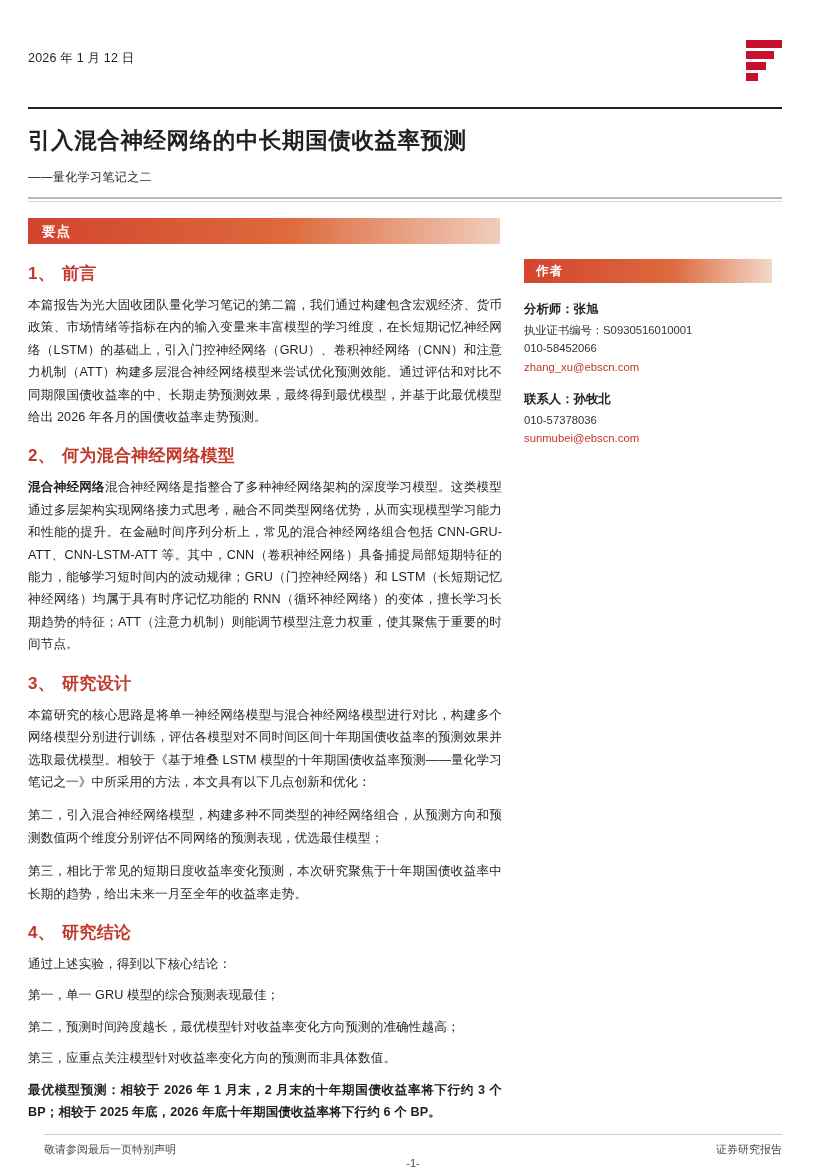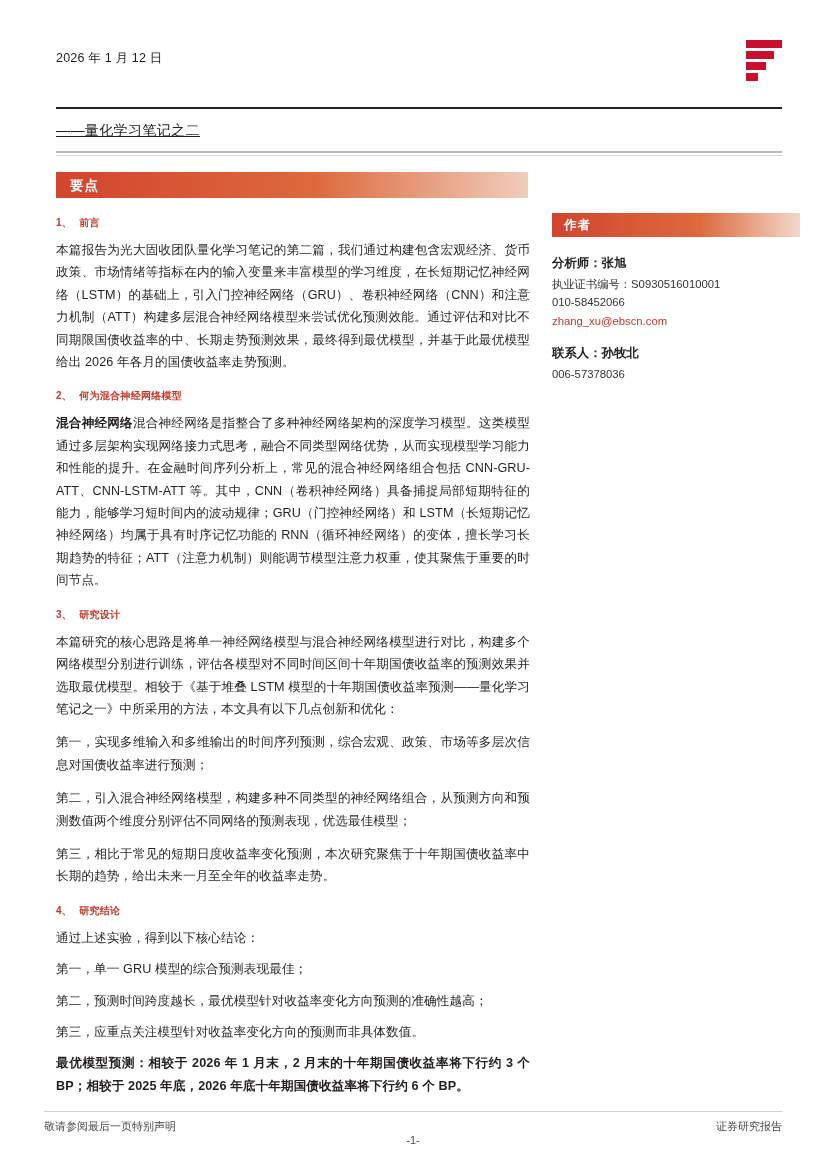--- a/index.html
+++ b/index.html
@@ -13,21 +13,21 @@
     font-family: "Liberation Sans", sans-serif;
     color: #231f20;
     position: relative;
     overflow: hidden;
   }
   .page {
     position: relative;
     width: 826px;
     height: 1169px;
     box-sizing: border-box;
-    padding: 38px 44px 0 56px;
+    padding: 38px 44px 0 28px;
   }
 
   
   .header {
     display: flex;
     align-items: flex-start;
     justify-content: space-between;
     height: 62px;
   }
   .header-date {
@@ -85,24 +85,23 @@
   }
   h1.doc-title {
     margin: 16px 0 0 0;
     font-size: 22.5px;
     font-weight: bold;
     letter-spacing: 0.6px;
     color: #231f20;
   }
   .subtitle {
     margin-top: 13px;
-    font-size: 14px;
+    font-size: 12px;
     color: #231f20;
     letter-spacing: 0.4px;
-    text-decoration: underline;
   }
   .double-rule {
     margin-top: 11px;
   }
   .double-rule .r1 { height: 2px; background: #b9b9b9; }
   .double-rule .r2 { height: 1px; background: #d8d8d8; margin-top: 2px; }
 
   
   .keypoint-banner {
     margin-top: 16px;
@@ -135,21 +134,21 @@
   .col-main {
     width: 474px;
     flex: 0 0 474px;
   }
   .col-side {
     width: 248px;
     flex: 0 0 248px;
   }
 
   h2.sec {
-    font-size: 10px;
+    font-size: 17px;
     font-weight: bold;
     color: #c0392b;
     margin: 16px 0 9px 0;
     letter-spacing: 0.3px;
   }
   h2.sec.first { margin-top: 4px; }
   .num { margin-right: 7px; }
 
   p.body {
     font-size: 12.6px;
@@ -197,21 +196,21 @@
     margin-bottom: 2px;
   }
   .author-mail { color: #c0392b; }
   .author-gap { height: 13px; }
 
   
   .footer {
     position: absolute;
     left: 44px;
     right: 44px;
-    bottom: 35px;
+    bottom: 12px;
   }
   .footer .rule {
     height: 1px;
     background: #d0d0d0;
     margin-bottom: 7px;
   }
   .footer .row {
     display: flex;
     justify-content: space-between;
     align-items: center;
@@ -240,20 +239,21 @@
         <span class="bar b1"></span>
         <span class="bar b2"></span>
         <span class="bar b3"></span>
         <span class="bar b4"></span>
       </div>
     </div>
   </div>
 
   <div>
     <div class="kicker-rule"></div>
+    <h1 class="doc-title">引入混合神经网络的中长期国债收益率预测</h1>
     <div class="subtitle">——量化学习笔记之二</div>
     <div class="double-rule">
       <div class="r1"></div>
       <div class="r2"></div>
     </div>
   </div>
 
   <div class="keypoint-banner">
     <div class="bg"></div>
     <div class="label">要点</div>
@@ -270,21 +270,20 @@
 
       <h2 class="sec">
         <span class="num">2、</span><span>何为混合神经网络模型</span>
       </h2>
       <p class="body"><b class="bold">混合神经网络</b><span>混合神经网络是指整合了多种神经网络架构的深度学习模型。这类模型通过多层架构实现网络接力式思考，融合不同类型网络优势，从而实现模型学习能力和性能的提升。在金融时间序列分析上，常见的混合神经网络组合包括 CNN-GRU-ATT、CNN-LSTM-ATT 等。其中，CNN（卷积神经网络）具备捕捉局部短期特征的能力，能够学习短时间内的波动规律；GRU（门控神经网络）和 LSTM（长短期记忆神经网络）均属于具有时序记忆功能的 RNN（循环神经网络）的变体，擅长学习长期趋势的特征；ATT（注意力机制）则能调节模型注意力权重，使其聚焦于重要的时间节点。</span></p>
 
       <h2 class="sec">
         <span class="num">3、</span><span>研究设计</span>
       </h2>
       <p class="body">本篇研究的核心思路是将单一神经网络模型与混合神经网络模型进行对比，构建多个网络模型分别进行训练，评估各模型对不同时间区间十年期国债收益率的预测效果并选取最优模型。相较于《基于堆叠 LSTM 模型的十年期国债收益率预测——量化学习笔记之一》中所采用的方法，本文具有以下几点创新和优化：</p>
-      <p class="body">第一，实现多维输入和多维输出的时间序列预测，综合宏观、政策、市场等多层次信息对国债收益率进行预测；</p>
       <p class="body">第二，引入混合神经网络模型，构建多种不同类型的神经网络组合，从预测方向和预测数值两个维度分别评估不同网络的预测表现，优选最佳模型；</p>
       <p class="body">第三，相比于常见的短期日度收益率变化预测，本次研究聚焦于十年期国债收益率中长期的趋势，给出未来一月至全年的收益率走势。</p>
 
       <h2 class="sec">
         <span class="num">4、</span><span>研究结论</span>
       </h2>
       <p class="body tight">通过上述实验，得到以下核心结论：</p>
       <p class="body tight">第一，单一 GRU 模型的综合预测表现最佳；</p>
       <p class="body tight">第二，预测时间跨度越长，最优模型针对收益率变化方向预测的准确性越高；</p>
       <p class="body tight">第三，应重点关注模型针对收益率变化方向的预测而非具体数值。</p>
@@ -300,21 +299,22 @@
       <div class="author-block">
         <div>
           <div class="author-name">分析师：张旭</div>
           <div>执业证书编号：S0930516010001</div>
           <div>010-58452066</div>
           <div class="author-mail">zhang_xu@ebscn.com</div>
         </div>
         <div class="author-gap"></div>
         <div>
           <div class="author-name">联系人：孙牧北</div>
-          <div>006-57378036</div>
+          <div>010-57378036</div>
+          <div class="author-mail">sunmubei@ebscn.com</div>
         </div>
       </div>
     </div>
   </div>
 
   <div class="footer">
     <div class="rule"></div>
     <div class="rowwrap">
       <div class="row">
         <div>敬请参阅最后一页特别声明</div>

